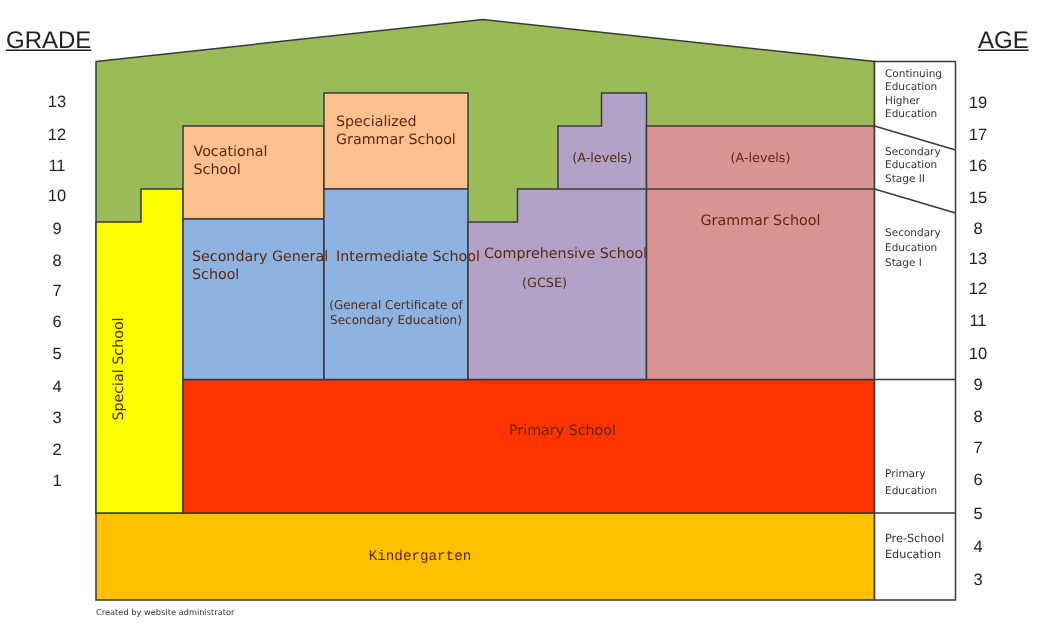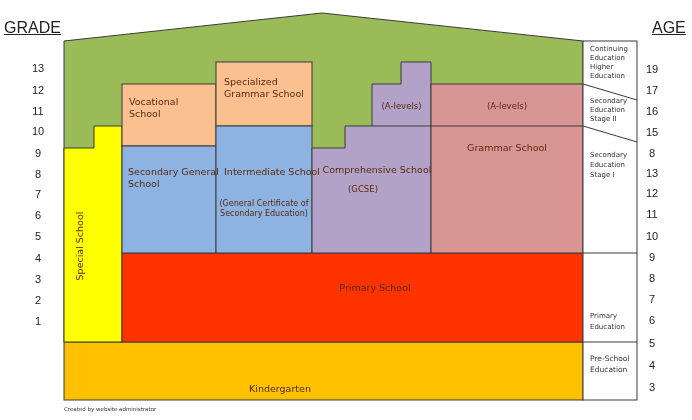--- a/index.html
+++ b/index.html
@@ -103,21 +103,21 @@
   <div>(General Certificate of</div>
   <div>Secondary Education)</div>
 </div>
 <div class="lbl center" style="left:312px;top:164px;width:130px;">Comprehensive School</div>
 <div class="lbl center" style="left:312px;top:183px;width:102px;font-size:8.5px;">(GCSE)</div>
 <div class="lbl center" style="left:372px;top:100px;width:59px;font-size:8.5px;">(A-levels)</div>
 <div class="lbl center" style="left:431px;top:100px;width:152px;font-size:8.5px;">(A-levels)</div>
 <div class="lbl center" style="left:431px;top:142px;width:152px;">Grammar School</div>
 <div class="lbl" style="left:30px;top:240px;width:100px;text-align:center;transform:rotate(-90deg);transform-origin:50% 50%;">Special School</div>
 <div class="lbl center" style="left:122px;top:282px;width:506px;">Primary School</div>
-<div class="lbl center" style="left:64px;top:383px;width:432px;">Kindergarten</div>
+<div class="lbl center" style="left:64px;top:365px;width:432px;font-family:Liberation Mono, monospace;">Kindergarten</div>
 
 <div class="legend" style="left:590px;top:45px;">
   <div>Continuing</div>
   <div>Education</div>
   <div>Higher</div>
   <div>Education</div>
 </div>
 <div class="legend" style="left:590px;top:97px;">
   <div>Secondary</div>
   <div>Education</div>

